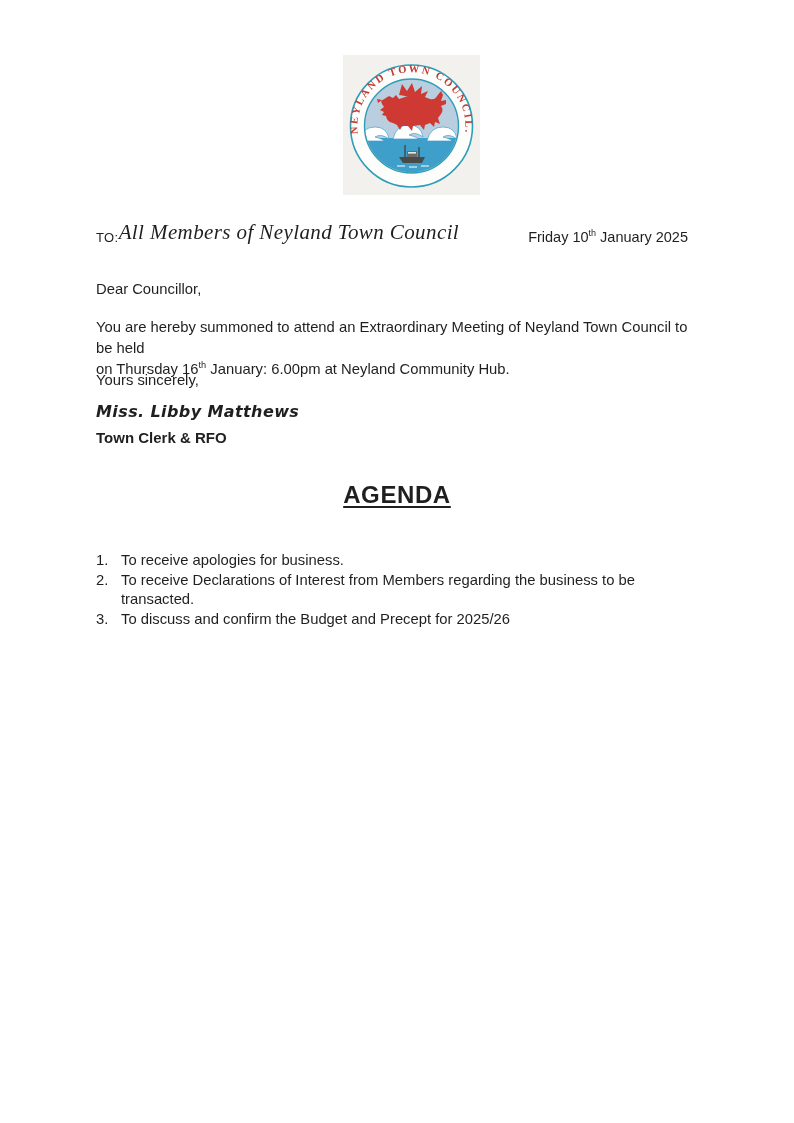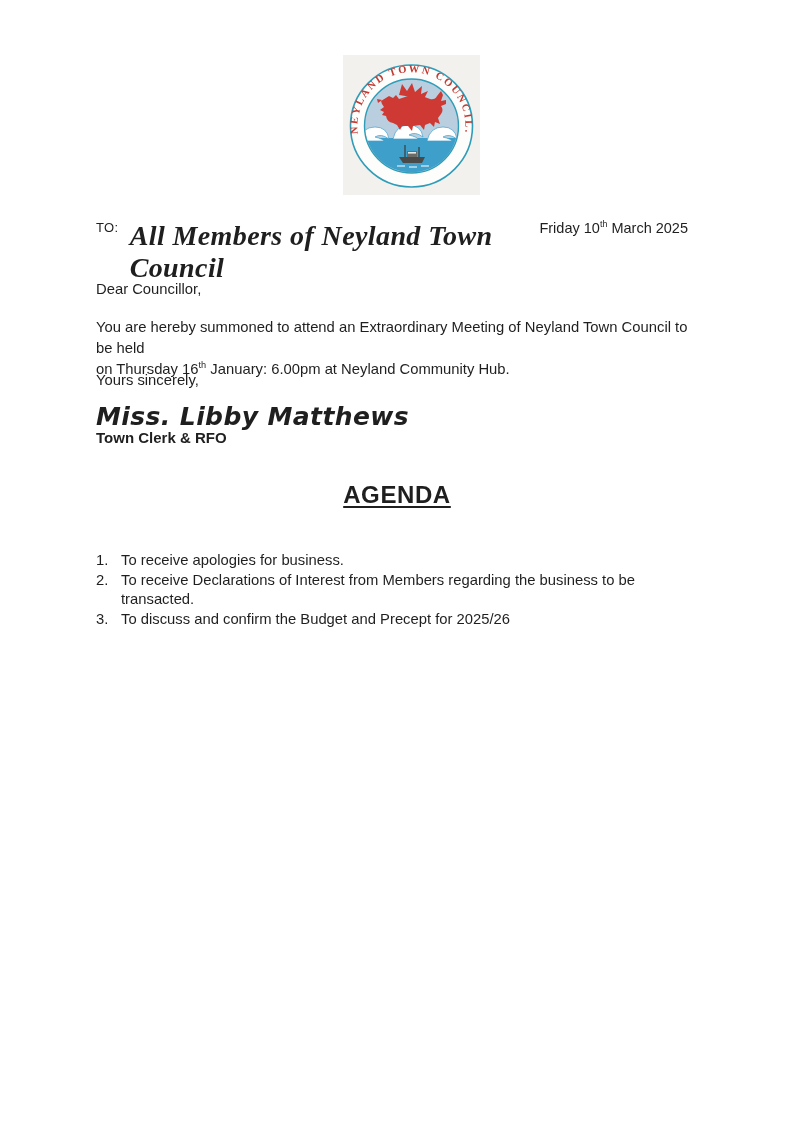--- a/index.html
+++ b/index.html
@@ -24,45 +24,44 @@
   }
   .logo-block svg { display: block; width: 100%; height: 100%; }
 
   
   .to-line {
     position: absolute;
     left: 96px;
     top: 220px;
     width: 592px;
     display: flex;
-    align-items: flex-start;
+    align-items: flex-end;
   }
   .to-label { font-size: 13px; letter-spacing: 0.4px; }
   .recipient {
     font-family: "Liberation Serif", serif;
     font-style: italic;
-    font-weight: bold;
-    font-size: 28px;
-    margin-left: 11px;
+    font-weight: normal;
+    font-size: 21px;
     letter-spacing: 0.4px;
   }
   .date-line { margin-left: auto; font-size: 14.5px; white-space: nowrap; }
   sup { font-size: 62%; line-height: 0; }
 
   .salutation { position: absolute; left: 96px; top: 281px; font-size: 14.8px; text-align: right; }
   .body-para {
     position: absolute; left: 96px; top: 317px; width: 600px;
     font-size: 14.8px; line-height: 21px;
   }
   .closing { position: absolute; left: 96px; top: 372px; font-size: 14.8px; }
   .sig-name {
     position: absolute; left: 96px; top: 402px;
     font-family: "DejaVu Sans", cursive;
     font-style: italic; font-weight: bold;
-    font-size: 25px; letter-spacing: 0.4px;
+    font-size: 16px; letter-spacing: 0.4px;
   }
   .sig-title { position: absolute; left: 96px; top: 429px; font-size: 15px; font-weight: bold; }
 
   .agenda-heading {
     position: absolute; left: 0; top: 481px; width: 794px;
     text-align: center; font-size: 24px; font-weight: bold;
     text-decoration: underline; text-underline-offset: 3px;
     letter-spacing: 0.6px;
   }
 
@@ -115,21 +114,21 @@
       <circle cx="68.5" cy="71" r="47" fill="none" stroke="#2f9db8" stroke-width="1.4"></circle>
       <text font-family="Liberation Serif, serif" font-size="10.5" font-weight="600" letter-spacing="2" fill="#c23a31">
         <textPath href="#arcTop" startOffset="50%" text-anchor="middle">NEYLAND TOWN COUNCIL.</textPath>
       </text>
     </svg>
   </div>
 
   <div class="to-line">
     <span class="to-label">TO:</span>
     <span class="recipient">All Members of Neyland Town Council</span>
-    <span class="date-line"><span>Friday 10</span><sup>th</sup><span> March 2025</span></span>
+    <span class="date-line"><span>Friday 10</span><sup>th</sup><span> January 2025</span></span>
   </div>
 
   <div class="salutation">Dear Councillor,</div>
 
   <div class="body-para">
     <span>You are hereby summoned to attend an Extraordinary Meeting of Neyland Town Council to be held</span>
     <br>
     <span>on Thursday 16</span><sup>th</sup><span> January: 6.00pm at Neyland Community Hub.</span>
   </div>
 

